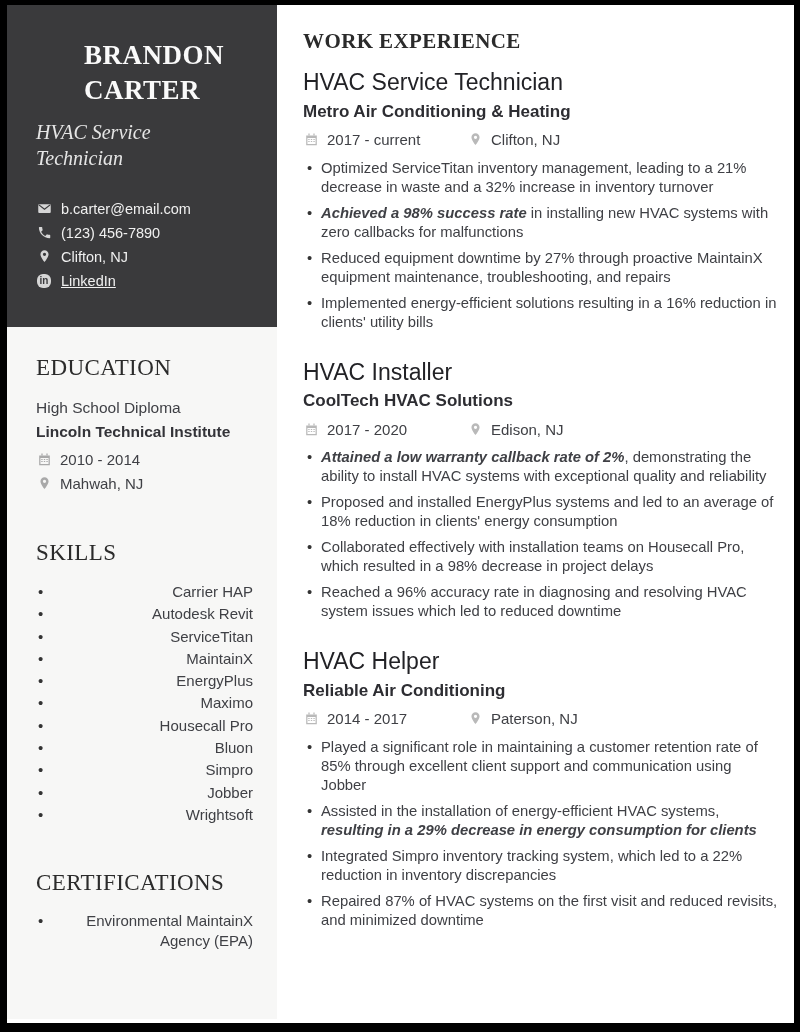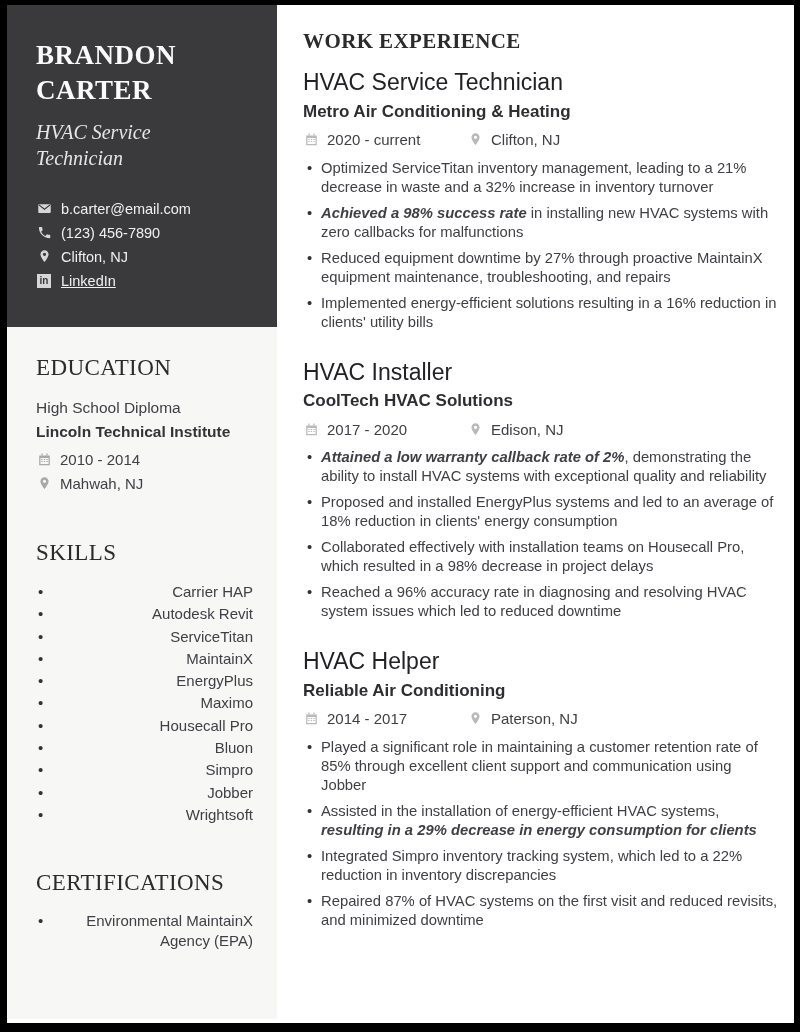--- a/index.html
+++ b/index.html
@@ -27,33 +27,33 @@
   
   .sidebar{width:270px;flex:0 0 270px;background:var(--sidebar-bg);margin-bottom:4px;}
   .side-header{
     background:var(--sidebar-header-bg);
     padding:33px 26px 30px 29px;
     color:var(--light-text);
   }
   .name{
     font-family:"Liberation Serif","DejaVu Serif",serif;
     font-weight:700;font-size:27px;line-height:1.28;
-    color:var(--name-text);letter-spacing:.5px;
+    color:var(--name-text);letter-spacing:.5px;margin-left:48px;
   }
   .role{
     font-family:"Liberation Serif","DejaVu Serif",serif;
     font-style:italic;font-size:20px;line-height:1.32;
     margin-top:12px;color:#e6e6e6;max-width:150px;
   }
   .contact{margin-top:29px;}
   .contact-row{display:flex;align-items:flex-start;height:24px;font-size:14.5px;color:#f0f0f0;}
   .contact-row .ic{width:16px;height:16px;margin-right:9px;color:#d6d6d6;flex:0 0 16px;display:inline-flex;align-items:center;justify-content:center;}
   .contact-row .ic svg{width:15px;height:15px;display:block;}
   .contact-row a{color:#f0f0f0;text-decoration:underline;}
-  .li-badge{width:14px;height:14px;border-radius:0;background:#d6d6d6;color:var(--sidebar-header-bg);
+  .li-badge{width:14px;height:14px;border-radius:6px;background:#d6d6d6;color:var(--sidebar-header-bg);
     font-size:10px;font-weight:700;display:inline-flex;align-items:center;justify-content:center;line-height:1;}
 
   .side-section{padding:0 24px 0 29px;margin-top:44px;}
   .side-section.first{margin-top:28px;}
   .side-heading{
     font-family:"Liberation Serif","DejaVu Serif",serif;
     font-weight:400;font-size:23px;color:var(--heading-text);
     letter-spacing:.4px;margin-bottom:15px;
   }
   .edu-degree{font-size:15.5px;color:var(--body-text);line-height:1.55;}
@@ -193,21 +193,21 @@
           <p class="job-company">Metro Air Conditioning &amp; Heating</p>
           <div class="job-meta">
             <span class="meta-date">
               <span class="ic">
                 <svg viewBox="0 0 24 24" fill="currentColor">
                   <path d="M7 2.5h2v3H7zM15 2.5h2v3h-2z"></path>
                   <path d="M3.5 5.5h17V21h-17zM5.5 9.5h13v9.5h-13z" fill-rule="evenodd"></path>
                   <path d="M6.8 11h2.2v1.8H6.8zM10.9 11h2.2v1.8h-2.2zM15 11h2.2v1.8H15zM6.8 14.2h2.2V16H6.8zM10.9 14.2h2.2V16h-2.2zM15 14.2h2.2V16H15z"></path>
                 </svg>
               </span>
-              <span>2020 - current</span>
+              <span>2017 - current</span>
             </span>
             <span class="meta-loc">
               <span class="ic">
                 <svg viewBox="0 0 24 24" fill="currentColor">
                   <path d="M12 2C8.4 2 5.5 4.9 5.5 8.5 5.5 13.4 12 21 12 21s6.5-7.6 6.5-12.5C18.5 4.9 15.6 2 12 2zm0 9a2.6 2.6 0 1 1 0-5.2 2.6 2.6 0 0 1 0 5.2z"></path>
                 </svg>
               </span>
               <span>Clifton, NJ</span>
             </span>
           </div>

